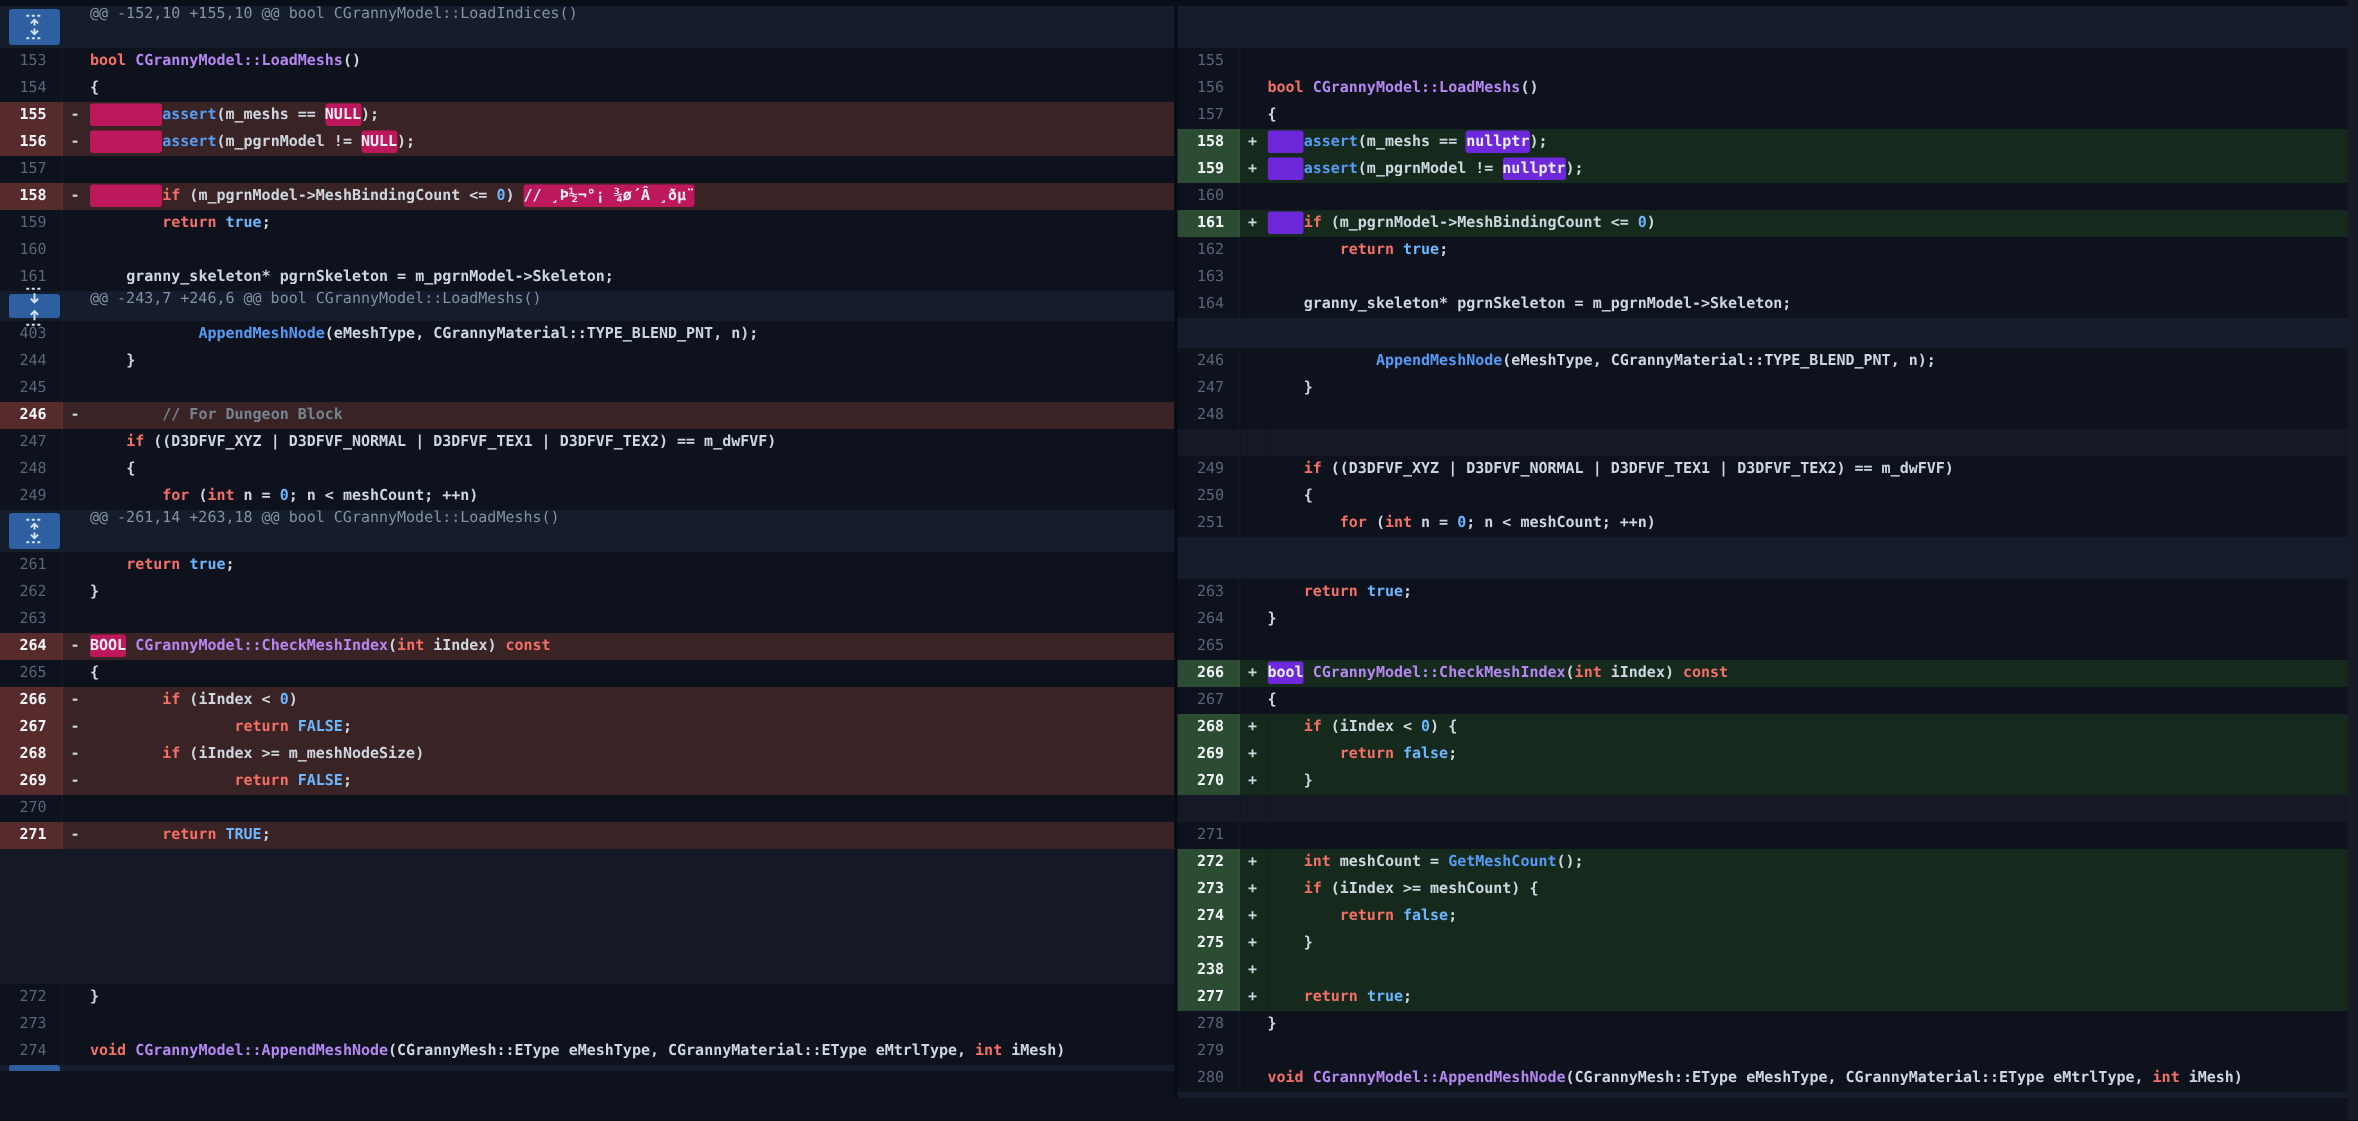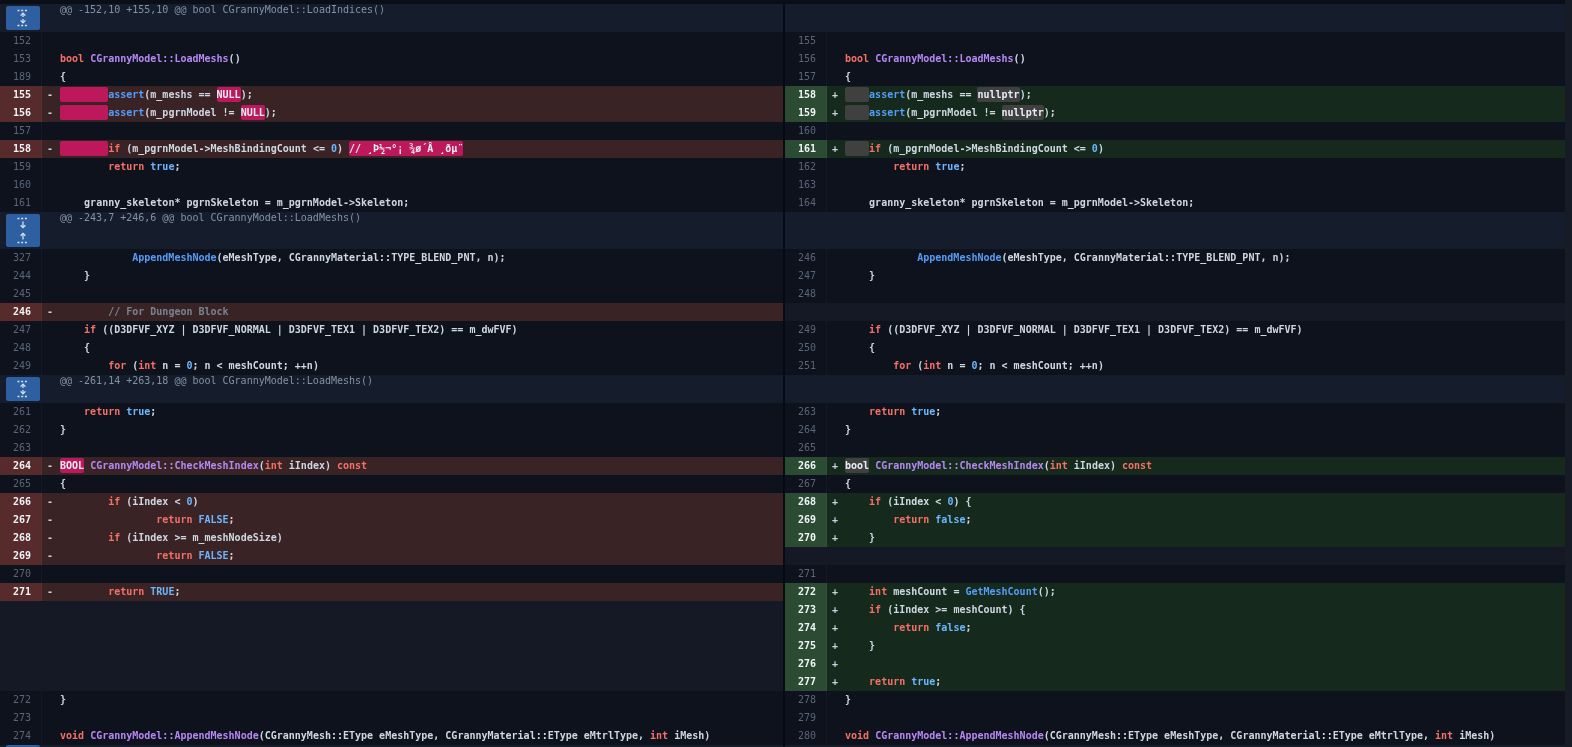--- a/index.html
+++ b/index.html
@@ -5,38 +5,38 @@
   html,body{margin:0;padding:0;background:#0a0e16;}
   #app{width:1572px;height:747px;overflow:hidden;background:#0d121c;position:relative;
        font-family:"DejaVu Sans Mono",monospace;}
   .topstrip{height:4px;background:#0a0e16;}
   .diff{display:flex;width:1572px;}
   .pane{box-sizing:border-box;}
   .pane.left{width:783px;}
   .pane.right{width:789px;border-left:2px solid #060a12;}
   
   .hdr{height:28px;background:#151d2c;position:relative;display:flex;}
-  .hdr.tall{height:37px;}
+  .hdr.tall{height:20px;}
   .htxt{margin-left:60px;color:#8491a3;font-size:10px;white-space:pre;}
   .exp{position:absolute;left:6px;top:2px;bottom:2px;width:34px;background:#2e5fa1;
        border-radius:2px;display:flex;align-items:center;justify-content:center;cursor:pointer;}
   
   .row{height:18px;display:flex;font-size:10px;line-height:18px;font-weight:bold;}
   .gut{width:42px;min-width:42px;box-sizing:border-box;text-align:right;padding-right:10px;
        color:#5a6577;font-weight:normal;border-right:1px solid rgba(200,210,230,0.04);}
   .mark{width:18px;min-width:18px;box-sizing:border-box;padding-left:5px;color:#c9d2dd;}
   .code{flex:1;white-space:pre;tab-size:4;color:#ced6e0;overflow:hidden;}
   .row.del .gut{background:#572a2c;color:#f1f4f8;font-weight:bold;}
   .row.del .mark,.row.del .code{background:#3a2325;}
   .row.add .gut{background:#2b4c33;color:#f1f4f8;font-weight:bold;}
   .row.add .mark,.row.add .code{background:#152a1c;}
   .row.ph .gut,.row.ph .mark,.row.ph .code{background:#141925;border-right:none;}
   
   .wd{background:#be185d;border-radius:2px;padding:2px 0;color:#e8edf3;}
-  .wa{background:#404040;border-radius:2px;padding:2px 0;color:#e8edf3;}
+  .wa{background:#6d28d9;border-radius:2px;padding:2px 0;color:#e8edf3;}
   
   .k{color:#f47067;} .t{color:#b687f3;} .f{color:#569cf7;margin-top:36px;} .c{color:#6cb6ff;} .m{color:#768390;}
   .footband{height:4px;background:#151d2c;position:relative;overflow:hidden;}
   .footband .exp{top:0;bottom:-20px;}
   .scrolltrack{position:absolute;right:0;top:0;width:7px;height:747px;background:#161b26;z-index:5;}
 </style>
 </head>
 <body>
 
 <div id="app">
@@ -52,31 +52,26 @@
                 <path d="M4.6 6.6L7 4.2L9.4 6.6"></path>
                 <path d="M7 13.8V10"></path>
                 <path d="M4.6 11.4L7 13.8L9.4 11.4"></path>
                 <path d="M1.5 16.5H12.5" stroke-dasharray="2 1.7"></path>
               </g>
             </svg>
           </div>
           <span class="htxt">@@ -152,10 +155,10 @@ bool CGrannyModel::LoadIndices()</span>
         </div>
         <div class="row ctx">
-          <div class="gut">152</div>
-          <div class="mark"></div>
-          <div class="code"></div>
-        </div>
-        <div class="row ctx">
           <div class="gut">153</div>
           <div class="mark"></div>
           <div class="code"><span class="k">bool</span><span> </span><span class="t">CGrannyModel::LoadMeshs</span><span>()</span></div>
         </div>
         <div class="row ctx">
-          <div class="gut">189</div>
+          <div class="gut">154</div>
           <div class="mark"></div>
           <div class="code"><span>{</span></div>
         </div>
         <div class="row del">
           <div class="gut">155</div>
           <div class="mark">-</div>
           <div class="code"><span class="wd">		</span><span class="f">assert</span><span>(m_meshs == </span><span class="wd">NULL</span><span>);</span></div>
         </div>
         <div class="row del">
           <div class="gut">156</div>
@@ -117,21 +112,21 @@
                 <path d="M4.6 8.2L7 10.6L9.4 8.2"></path>
                 <path d="M7 22.5V16.5"></path>
                 <path d="M4.6 18.8L7 16.4L9.4 18.8"></path>
                 <path d="M1.5 25.5H12.5" stroke-dasharray="2 1.7"></path>
               </g>
             </svg>
           </div>
           <span class="htxt">@@ -243,7 +246,6 @@ bool CGrannyModel::LoadMeshs()</span>
         </div>
         <div class="row ctx">
-          <div class="gut">327</div>
+          <div class="gut">403</div>
           <div class="mark"></div>
           <div class="code"><span>			</span><span class="f">AppendMeshNode</span><span>(eMeshType, CGrannyMaterial::TYPE_BLEND_PNT, n);</span></div>
         </div>
         <div class="row ctx">
           <div class="gut">244</div>
           <div class="mark"></div>
           <div class="code"><span>	}</span></div>
         </div>
         <div class="row ctx">
           <div class="gut">245</div>
@@ -433,21 +428,21 @@
           <div class="gut">274</div>
           <div class="mark">+</div>
           <div class="code"><span>		</span><span class="k">return</span><span> </span><span class="c">false</span><span>;</span></div>
         </div>
         <div class="row add">
           <div class="gut">275</div>
           <div class="mark">+</div>
           <div class="code"><span>	}</span></div>
         </div>
         <div class="row add">
-          <div class="gut">276</div>
+          <div class="gut">238</div>
           <div class="mark">+</div>
           <div class="code"></div>
         </div>
         <div class="row add">
           <div class="gut">277</div>
           <div class="mark">+</div>
           <div class="code"><span>	</span><span class="k">return</span><span> </span><span class="c">true</span><span>;</span></div>
         </div>
         <div class="row ctx">
           <div class="gut">278</div>

